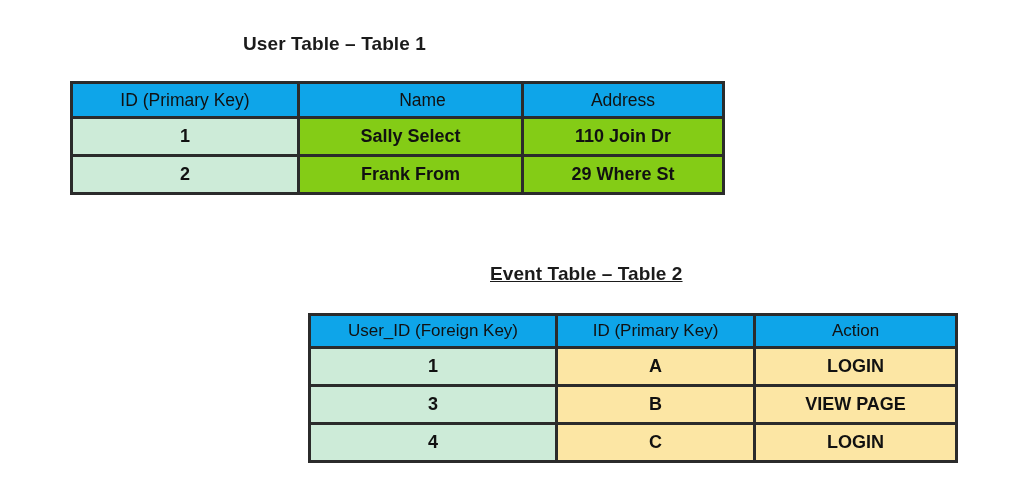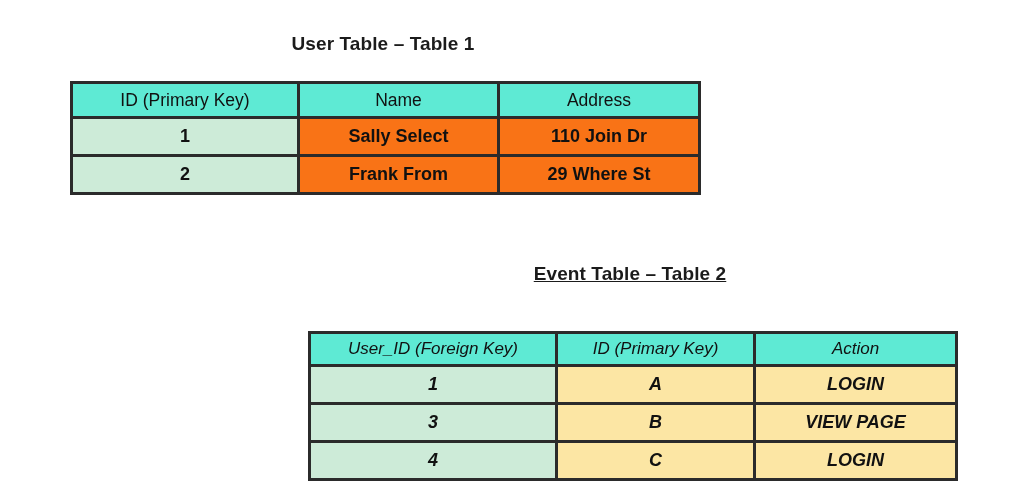--- a/index.html
+++ b/index.html
@@ -22,21 +22,20 @@
     height: 492px;
   }
 
   .table-title {
     position: absolute;
     font-size: 19px;
     font-weight: bold;
     color: #1b1b1b;
     letter-spacing: 0.1px;
     white-space: nowrap;
-    text-align: center;
   }
 
   .db-table {
     position: absolute;
     border-collapse: collapse;
     table-layout: fixed;
     background: #ffffff;
     border: 3px solid #2b2b2b;
   }
 
@@ -47,55 +46,54 @@
     text-align: center;
     vertical-align: middle;
     font-size: 18px;
     font-weight: bold;
     color: #111111;
     white-space: nowrap;
     overflow: hidden;
   }
 
   .db-table th {
-    background: #5eead4;
+    background: #0ea5e9;
     font-weight: normal;
     font-size: 17.5px;
   }
 
   
   #user-table-title { left: 243px; top: 33px; width: 280px; }
   #user-table {
     left: 70px;
     top: 81px;
     width: 625px;
   }
   #user-table .col-id      { width: 224px; }
-  #user-table .col-name    { width: 197px; }
+  #user-table .col-name    { width: 197px; padding-left: 24px; }
   #user-table .col-address { width: 198px; margin-left: 36px; }
   #user-table thead th { height: 32px; }
   #user-table tbody td { height: 35px; }
 
   
   #event-table-title { left: 490px; top: 263px; width: 280px; text-decoration: underline; }
   #event-table {
     left: 308px;
-    top: 331px;
+    top: 313px;
     width: 644px;
-    font-style: italic;
   }
   #event-table .col-fk     { width: 244px; }
   #event-table .col-pk     { width: 195px; }
   #event-table .col-action { width: 199px; }
   #event-table thead th { height: 30px; font-size: 17px; }
   #event-table tbody td { height: 35px; }
 
   
   .fill-green  { background: #cdebd8; }
-  .fill-blue   { background: #f97316; }
+  .fill-blue   { background: #84cc16; }
   .fill-yellow { background: #fce6a4; }
   .fill-white  { background: #ffffff; }
 </style>
 </head>
 <body>
 
 <div class="diagram">
 
   <div class="table-title" id="user-table-title">User Table – Table 1</div>
 

